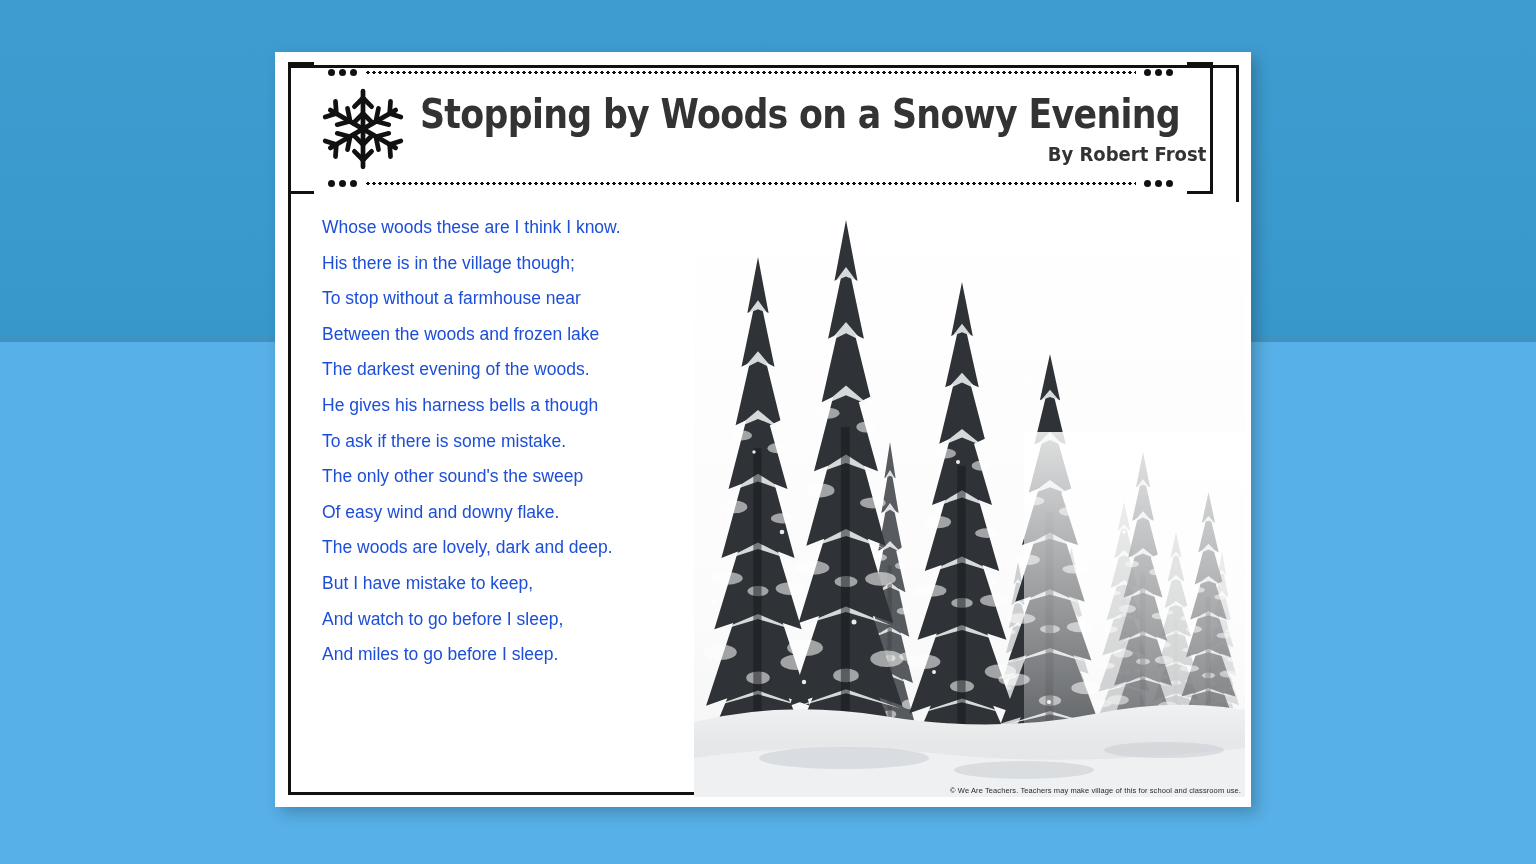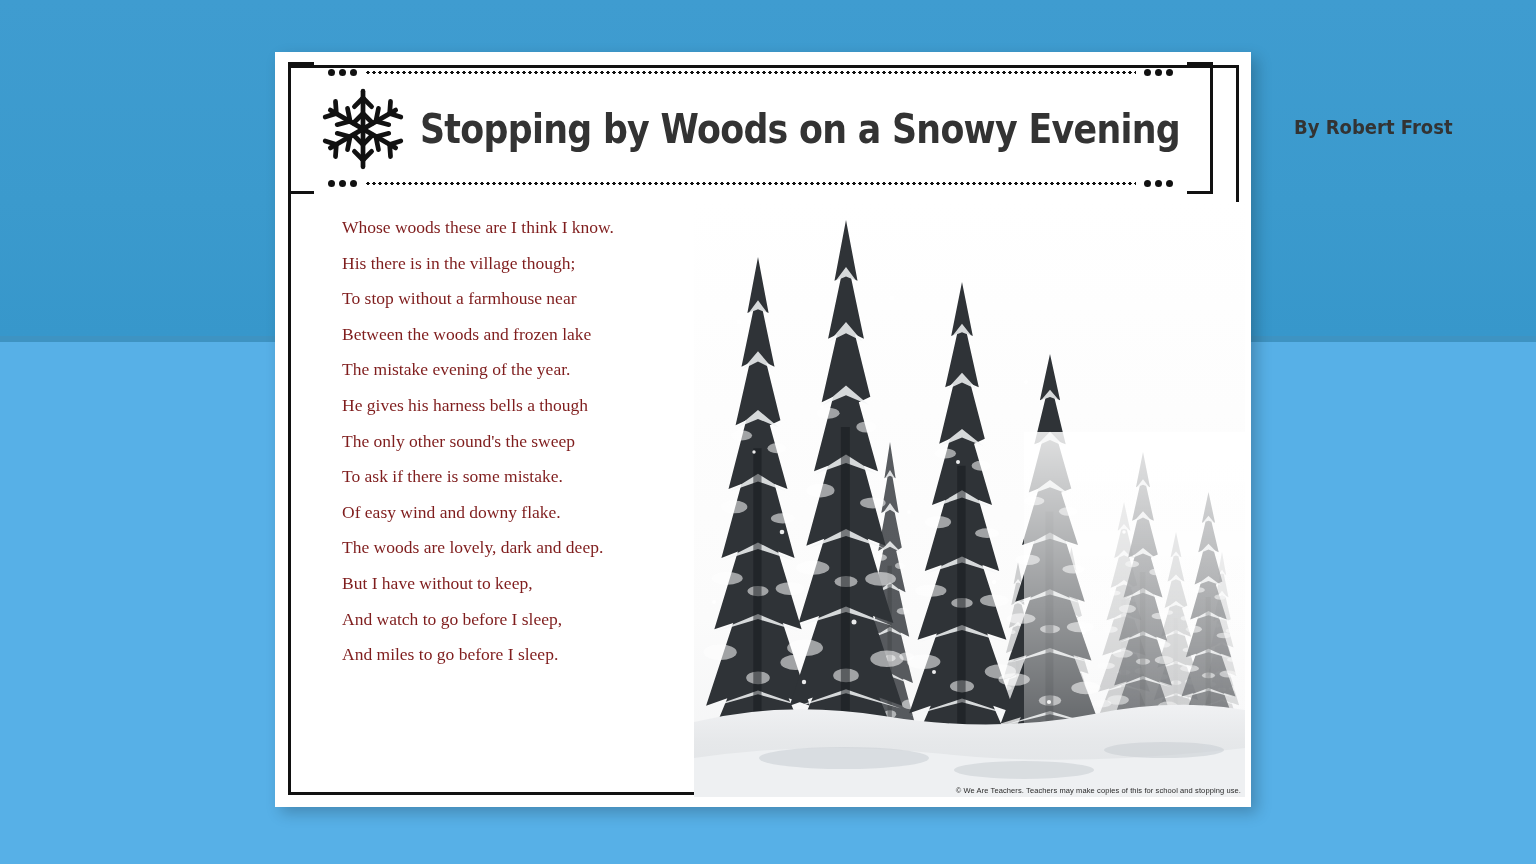--- a/index.html
+++ b/index.html
@@ -138,21 +138,21 @@
     display: flex;
     align-items: center;
     gap: 14px;
   }
   .snowflake-icon {
     flex: 0 0 auto;
     width: 86px;
     height: 86px;
     display: block;
   }
-  .titles { display: flex; flex-direction: row; justify-content: center; text-align: right; }
+  .titles { display: flex; flex-direction: column; justify-content: center; text-align: right; }
   .poem-title {
     font-family: "DejaVu Sans", sans-serif;
     font-size: 40px;
     font-weight: bold;
     color: #333333;
     letter-spacing: -0.8px;
     line-height: 1.05;
     transform: scaleX(0.87);
     transform-origin: left center;
     white-space: nowrap;
@@ -176,26 +176,25 @@
     right: 12px;
     bottom: 13px;
   }
   .poem {
     position: absolute;
     left: 34px;
     top: 8px;
     width: 400px;
   }
   .poem-line {
-    font-family: Liberation Serif, serif;
+    font-family: Liberation Sans, sans-serif;
     font-size: 17.5px;
-    color: #7f1d1d;
+    color: #1d4ed8;
     line-height: 35.6px;
     white-space: nowrap;
-    margin-left: 20px;
   }
 
   
   .photo {
     position: absolute;
     left: 406px;
     top: 0px;
     width: 551px;
     height: 595px;
     overflow: hidden;
@@ -300,27 +299,27 @@
       </div>
     </div>
 
     <div class="body-area">
 
       <div class="poem">
         <div class="poem-line">Whose woods these are I think I know.</div>
         <div class="poem-line">His there is in the village though;</div>
         <div class="poem-line">To stop without a farmhouse near</div>
         <div class="poem-line">Between the woods and frozen lake</div>
-        <div class="poem-line">The mistake evening of the year.</div>
+        <div class="poem-line">The darkest evening of the woods.</div>
         <div class="poem-line">He gives his harness bells a though</div>
+        <div class="poem-line">To ask if there is some mistake.</div>
         <div class="poem-line">The only other sound's the sweep</div>
-        <div class="poem-line">To ask if there is some mistake.</div>
         <div class="poem-line">Of easy wind and downy flake.</div>
         <div class="poem-line">The woods are lovely, dark and deep.</div>
-        <div class="poem-line">But I have without to keep,</div>
+        <div class="poem-line">But I have mistake to keep,</div>
         <div class="poem-line">And watch to go before I sleep,</div>
         <div class="poem-line">And miles to go before I sleep.</div>
       </div>
 
       <div class="photo">
         <svg class="photo-svg" viewBox="0 0 551 595" preserveAspectRatio="none">
           <defs>
             <linearGradient id="sky" x1="0" y1="0" x2="0" y2="1">
               <stop offset="0%" stop-color="#ffffff"></stop>
               <stop offset="70%" stop-color="#fbfbfb"></stop>
@@ -424,18 +423,18 @@
               <circle cx="300" cy="380" r="2.2"></circle>
             <circle cx="390" cy="430" r="2"></circle>
               <circle cx="430" cy="330" r="1.8"></circle>
             <circle cx="110" cy="480" r="2.2"></circle>
               <circle cx="215" cy="310" r="1.9"></circle>
             <circle cx="355" cy="500" r="2.1"></circle>
               <circle cx="20" cy="400" r="2"></circle>
           </g>
         </svg>
 
-        <div class="photo-credit">© We Are Teachers.  Teachers  may make copies of this for school and stopping use.</div>
+        <div class="photo-credit">© We Are Teachers.  Teachers  may make village of this for school and classroom use.</div>
       </div>
 
     </div>
   </div>
 </div>
 
 </body></html>

